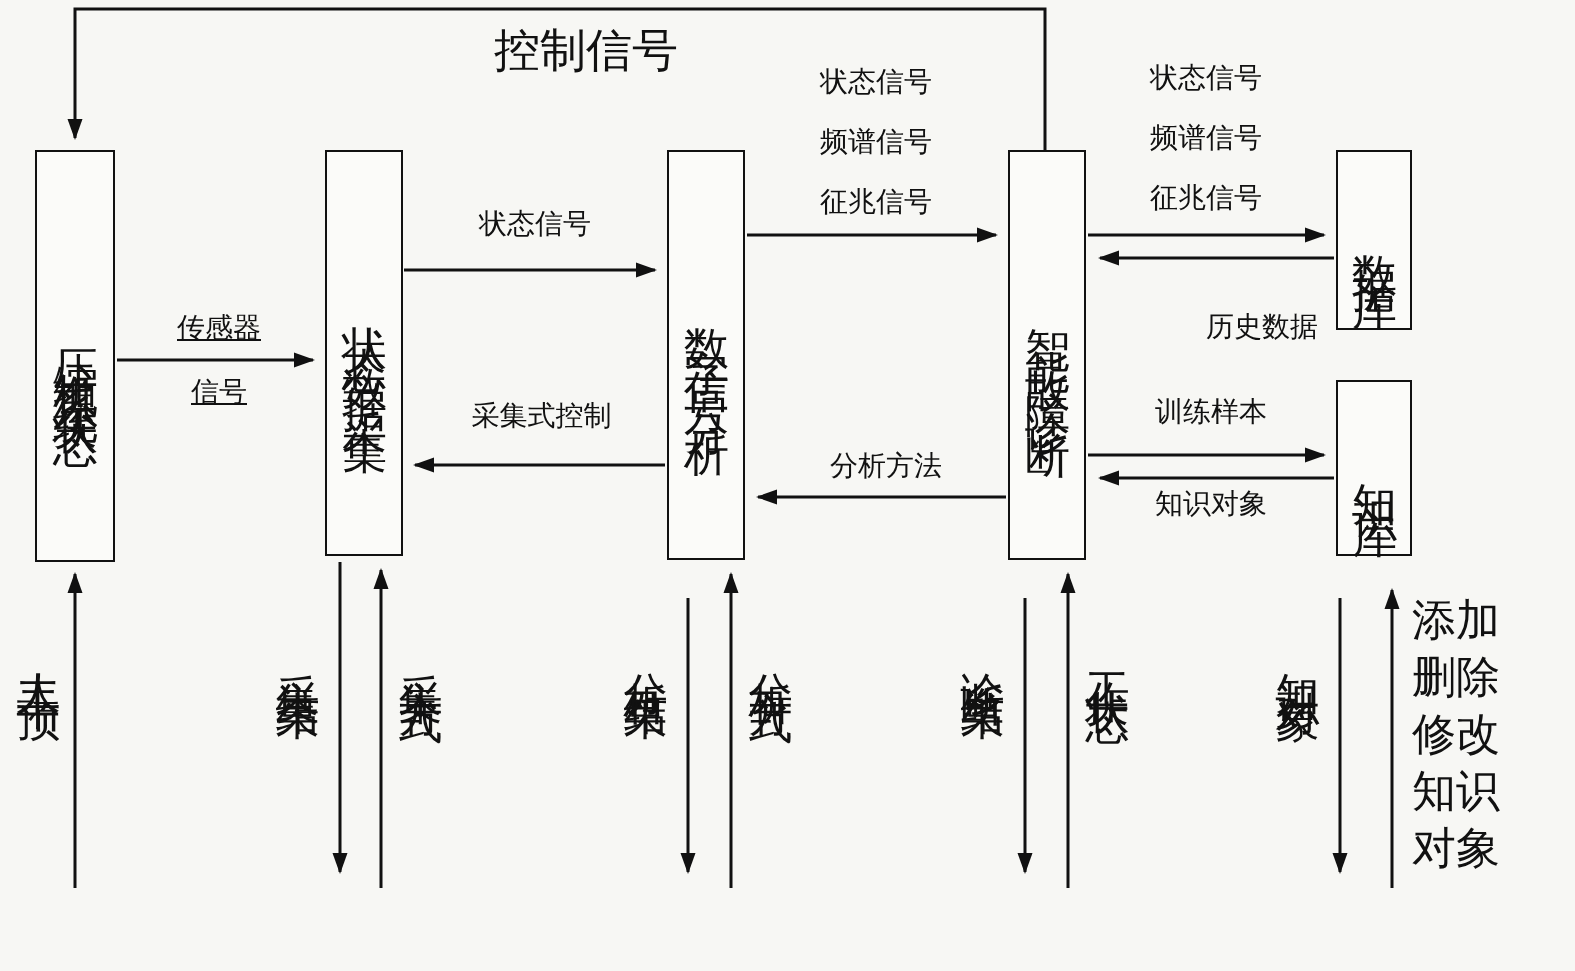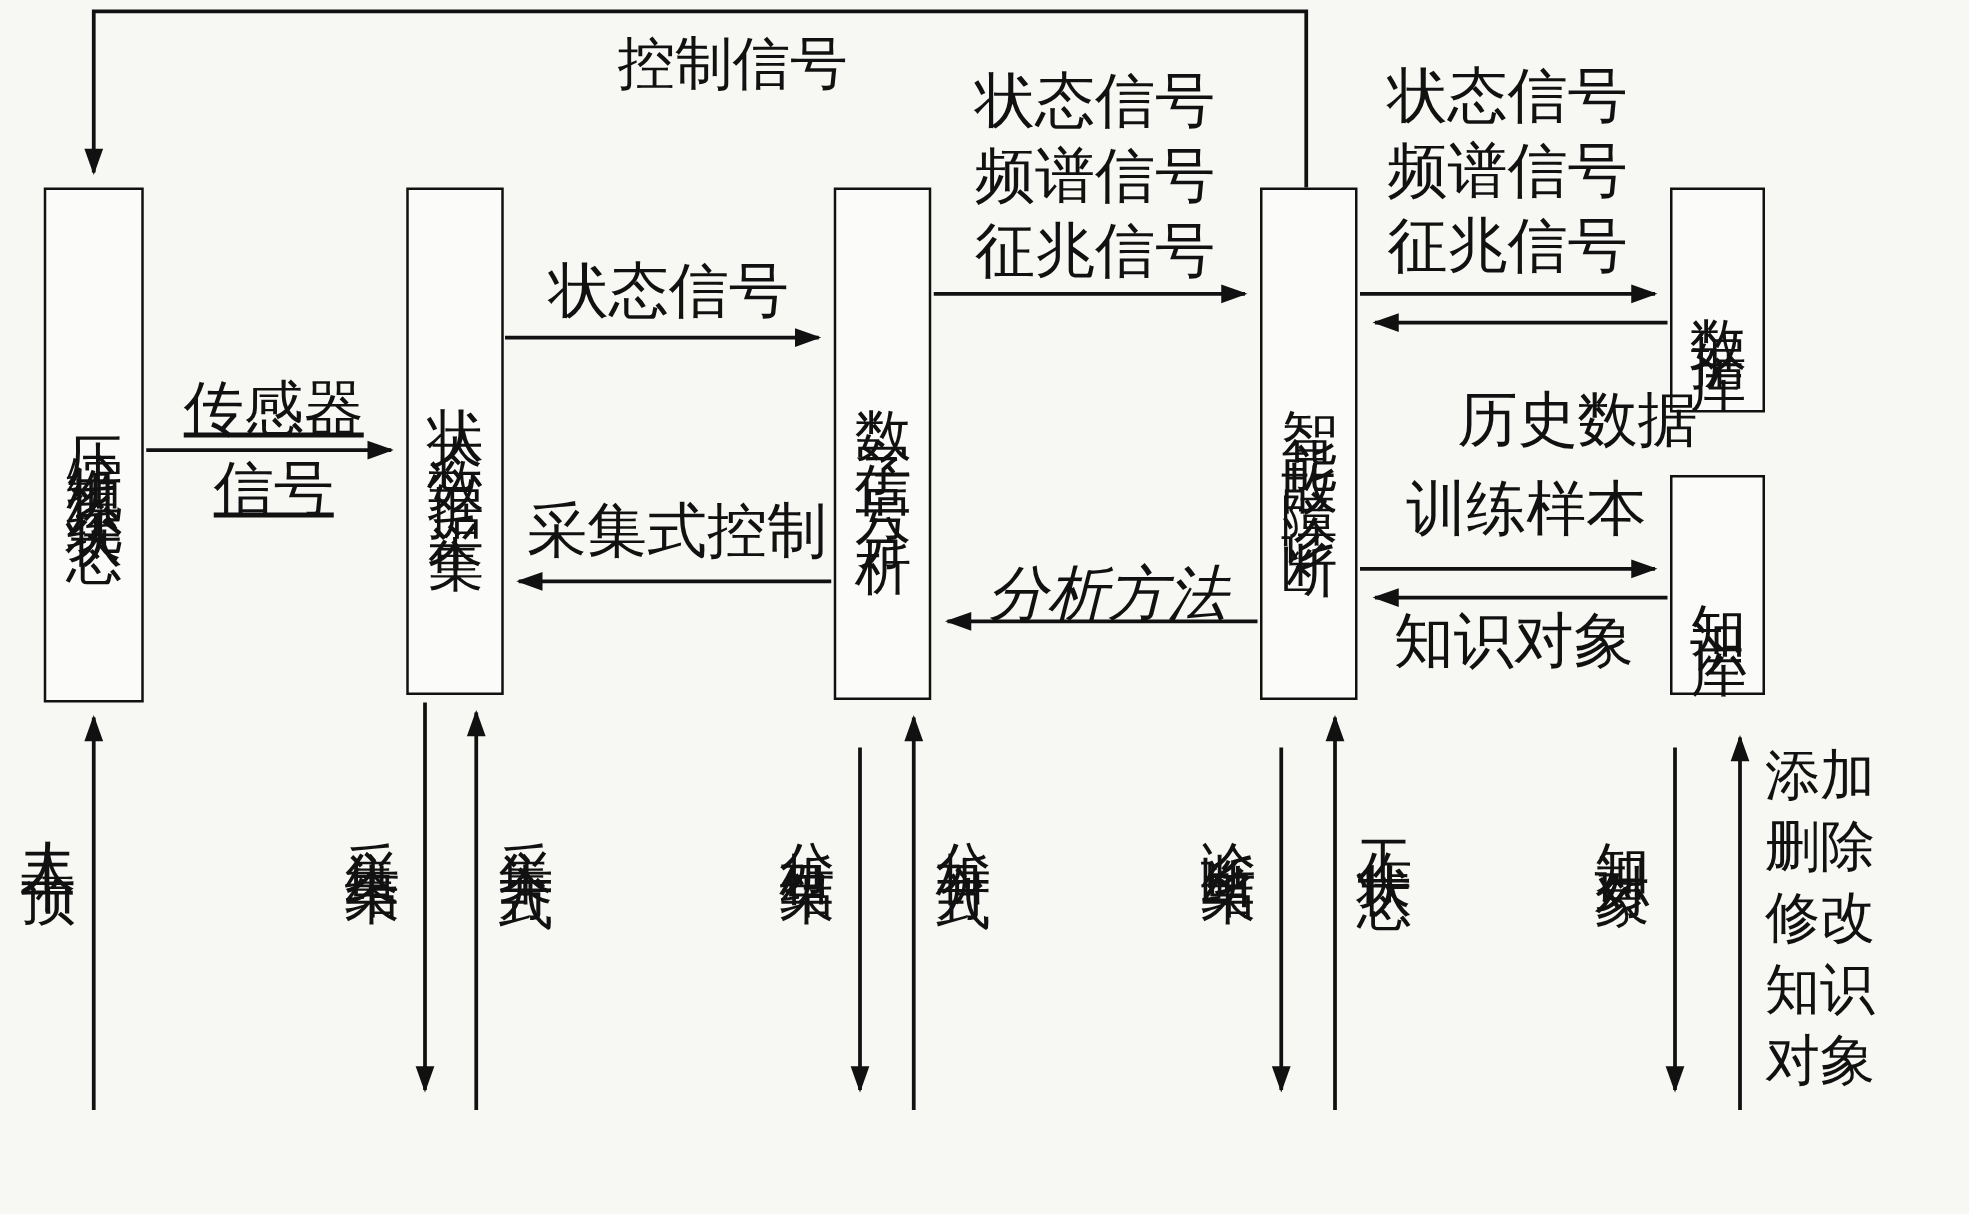--- a/index.html
+++ b/index.html
@@ -6,21 +6,21 @@
   html,body { background:#f7f7f4; }
   body { font-family:"Liberation Serif","DejaVu Serif",serif; color:#111; }
   .canvas { position:relative; width:1575px; height:971px; background:#f7f7f4; overflow:hidden; }
   .arrows { position:absolute; left:0; top:0; width:1575px; height:971px; }
   .box { position:absolute; background:#fbfbf9; border:2.5px solid #111; display:flex; align-items:center; justify-content:center; }
   .vtext { writing-mode:vertical-rl; text-orientation:upright; font-size:45px; line-height:1; }
   .ls12 { letter-spacing:12px; }
   .ls22 { letter-spacing:21px; }
   .ls14 { letter-spacing:14px; }
   .hmi-text { font-size:46px; }
-  .lbl { position:absolute; font-size:48px; line-height:1.36; text-align:center; white-space:pre-line; }
+  .lbl { position:absolute; font-size:28px; line-height:1.36; text-align:center; white-space:pre-line; }
   .tight { line-height:1.0; }
   .vlbl { position:absolute; writing-mode:vertical-rl; text-orientation:upright; font-size:44px; letter-spacing:9px; line-height:1; }
   .wrap2 { position:absolute; width:92px; font-size:44px; line-height:57px; text-align:center; word-break:break-all; }
 </style>
 </head>
 <body>
 
 <div class="canvas">
 
   <svg class="arrows" viewBox="0 0 1575 971" xmlns="http://www.w3.org/2000/svg">
@@ -83,29 +83,29 @@
 信号</div>
 
   <div class="lbl tight" style="left:415px; top:210px; width:240px;">状态信号</div>
 
   <div class="lbl tight" style="left:409px; top:402px; width:265px;">采集式控制</div>
 
   <div class="lbl" style="left:770px; top:52px; width:212px; line-height:60px;">状态信号
 频谱信号
 征兆信号</div>
 
-  <div class="lbl tight" style="left:780px; top:452px; width:212px;font-style:italic;">分析方法</div>
+  <div class="lbl tight" style="left:780px; top:452px; width:212px;">分析方法</div>
 
   <div class="lbl" style="left:1100px; top:48px; width:212px; line-height:60px;">状态信号
 频谱信号
 征兆信号</div>
 
   <div class="lbl tight" style="left:1156px; top:270px; width:212px;margin-top:43px;">历史数据</div>
 
-  <div class="lbl tight" style="left:1105px; top:384px; width:212px;text-align:right;">训练样本</div>
+  <div class="lbl tight" style="left:1105px; top:398px; width:212px;">训练样本</div>
 
   <div class="lbl tight" style="left:1105px; top:490px; width:212px;">知识对象</div>
 
   <div class="vlbl" style="left:16px; top:638px;">人工干预</div>
 
   <div class="vlbl" style="left:275px; top:638px;">采集结果</div>
 
   <div class="vlbl" style="left:398px; top:638px;">采集方式</div>
 
   <div class="vlbl" style="left:623px; top:638px;">分析结果</div>

